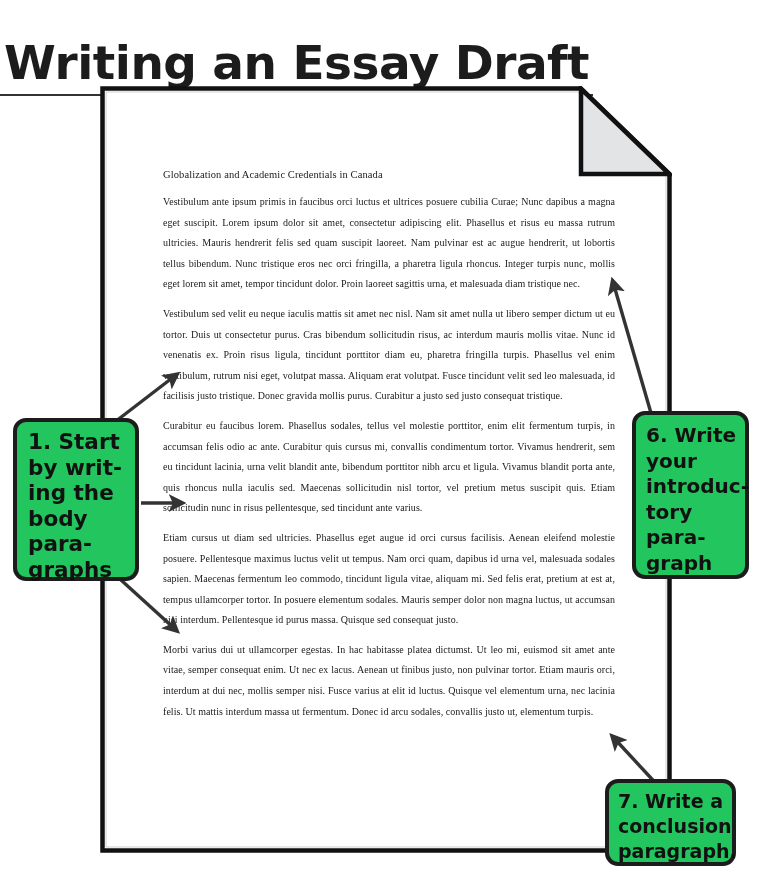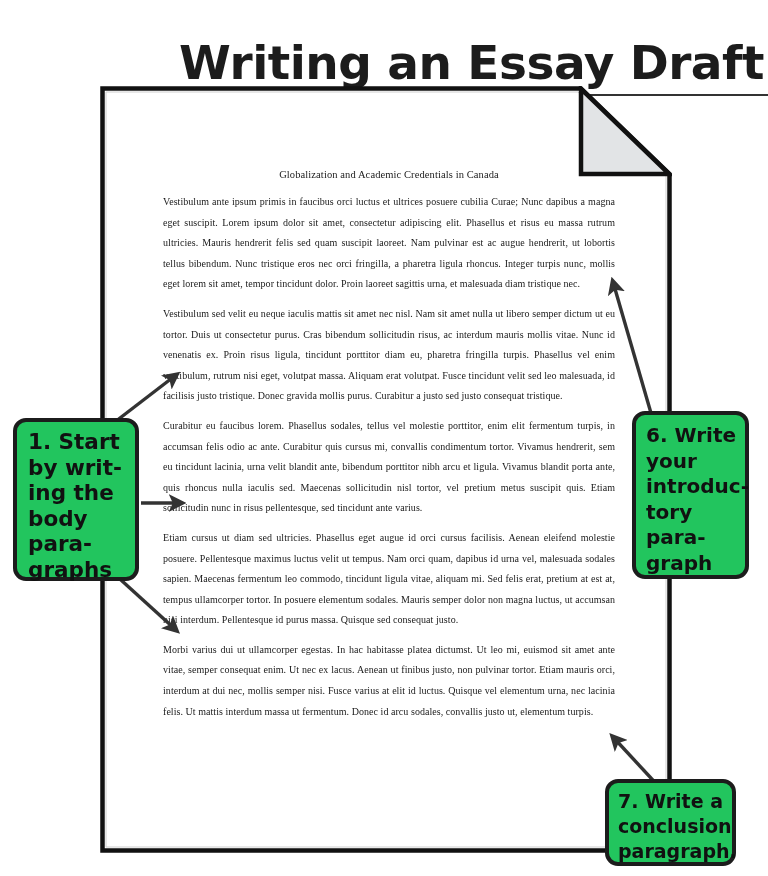--- a/index.html
+++ b/index.html
@@ -14,21 +14,21 @@
     overflow: hidden;
     font-family: "Liberation Sans", sans-serif;
   }
 
   
   #title-block {
     position: absolute;
     left: 0;
     top: 4px;
     width: 768px;
-    text-align: right;
+    text-align: left;
   }
   #page-title {
     font-family: "DejaVu Sans", sans-serif;
     font-weight: bold;
     font-size: 47px;
     letter-spacing: -0.5px;
     color: #1c1c1c;
     line-height: 56px;
     display: inline-block;
     padding: 0 4px 3px 4px;
@@ -51,21 +51,21 @@
   #doc-content {
     position: absolute;
     left: 63px;
     top: 83px;
     width: 452px;
     z-index: 3;
   }
   #doc-heading {
     font-family: "Liberation Serif", serif;
     font-size: 10.5px;
-    text-align: center;
+    text-align: left;
     color: #1a1a1a;
     margin: 0 0 12px 0;
     letter-spacing: 0.1px;
   }
   .doc-para {
     font-family: "Liberation Serif", serif;
     font-size: 10px;
     line-height: 20.6px;
     text-align: justify;
     color: #1a1a1a;

